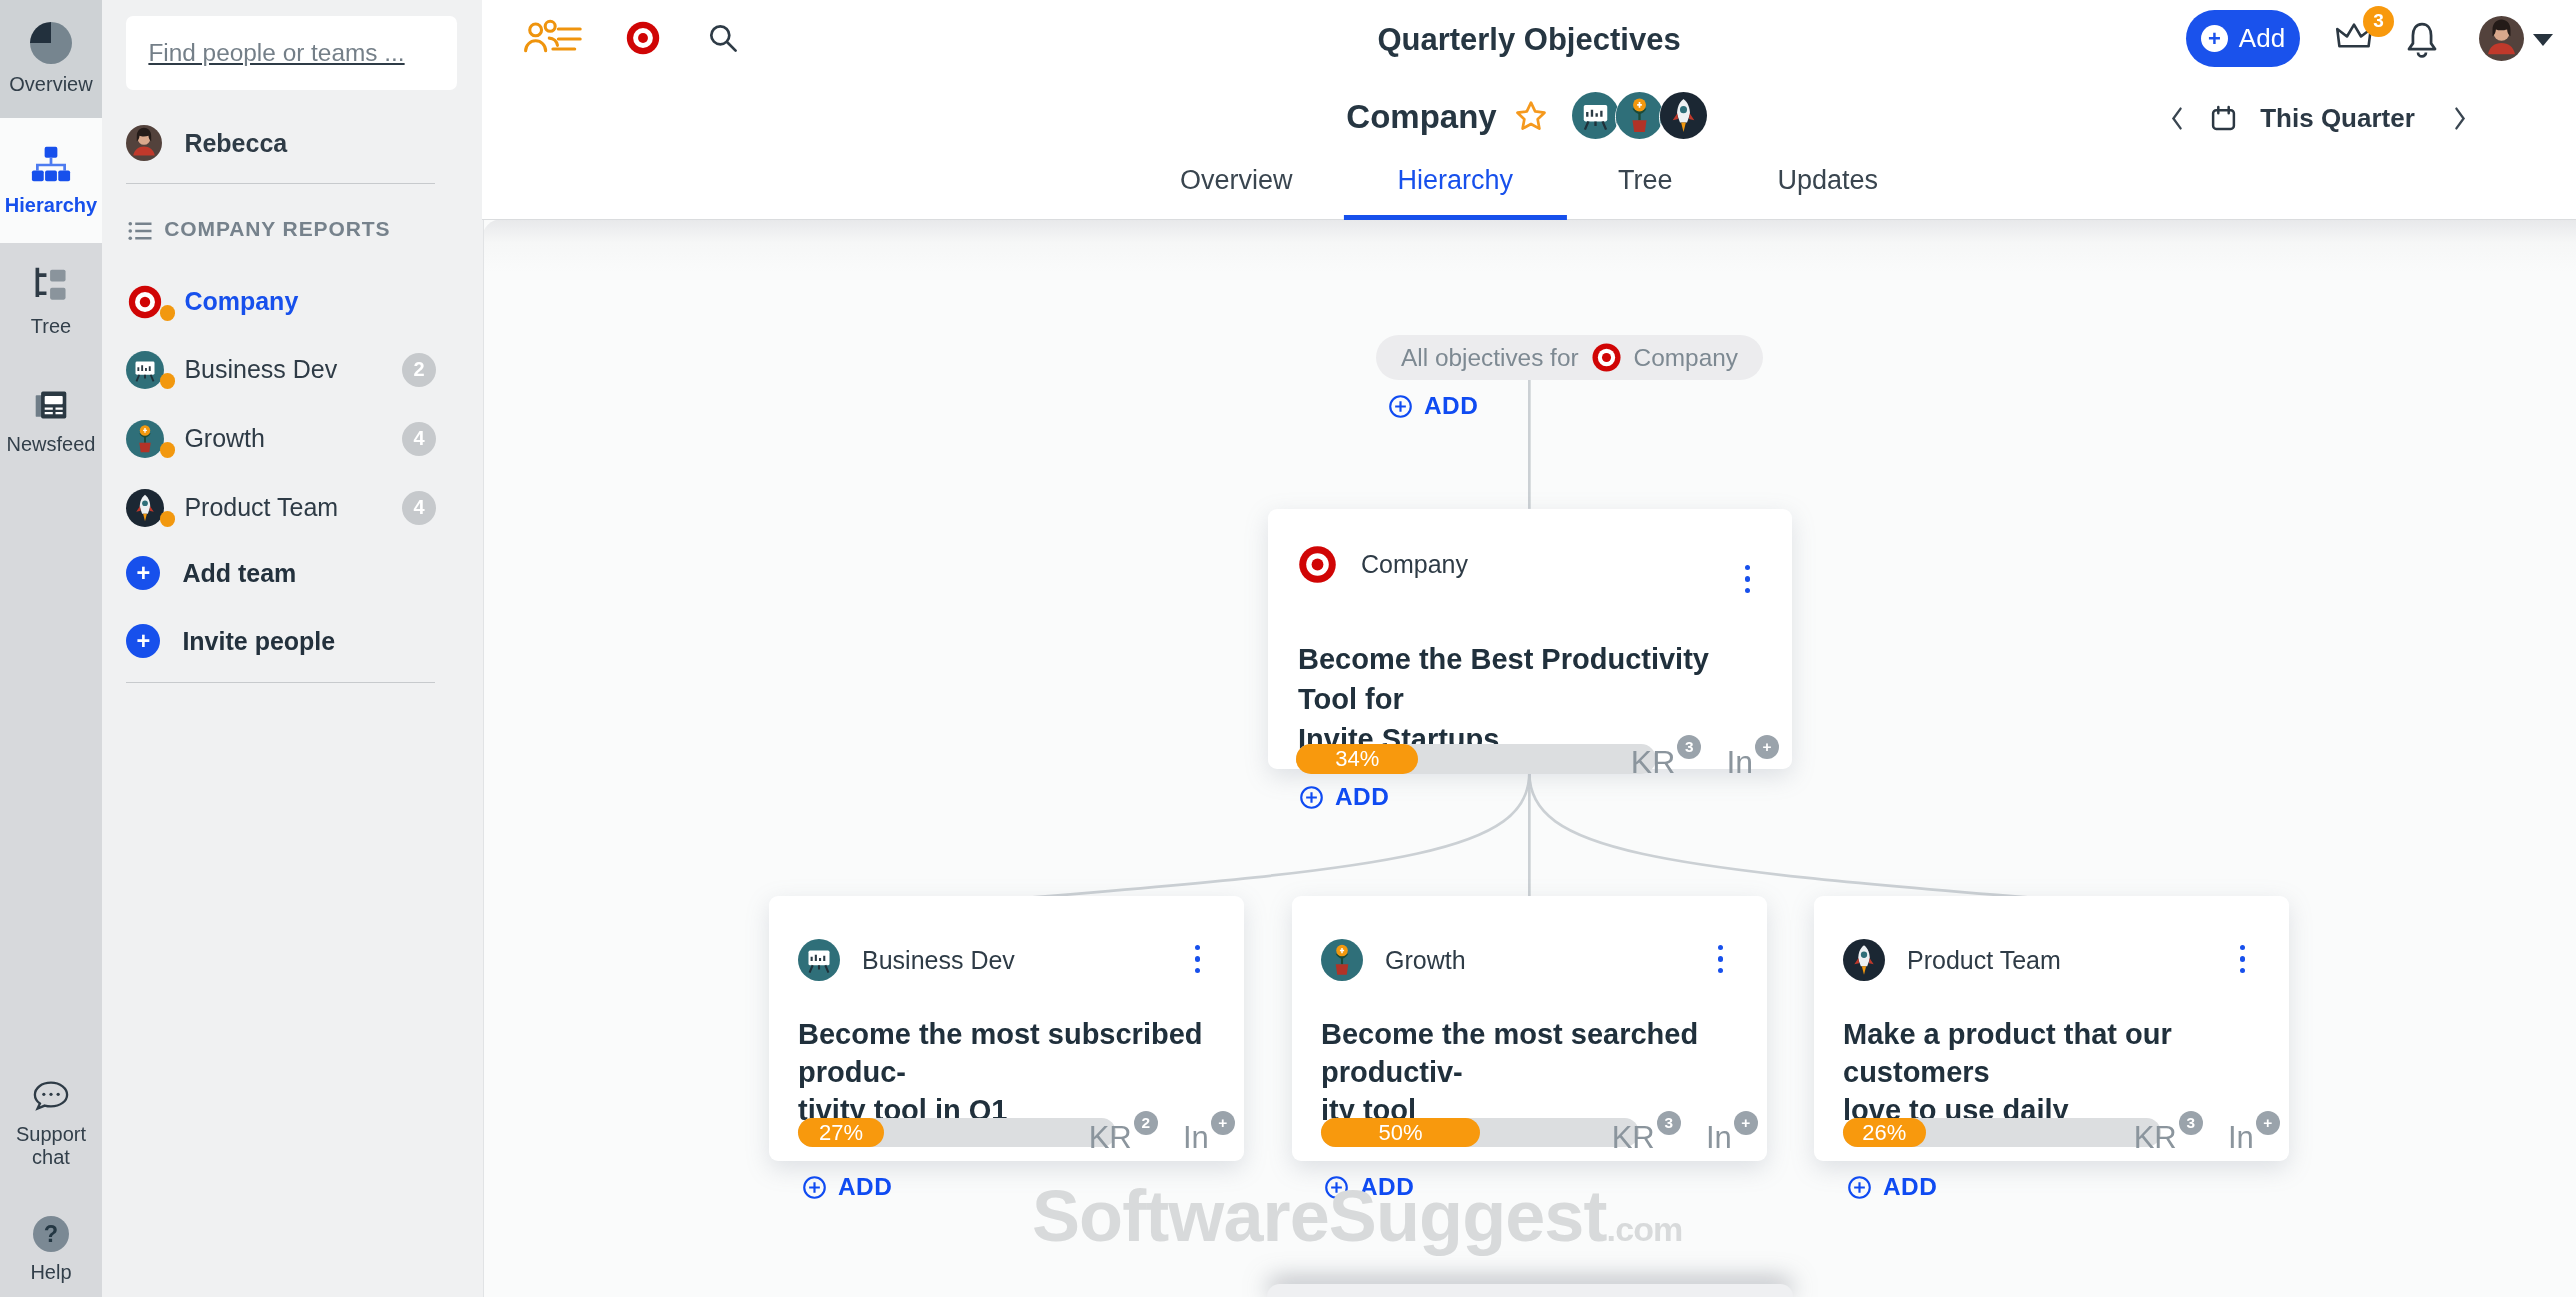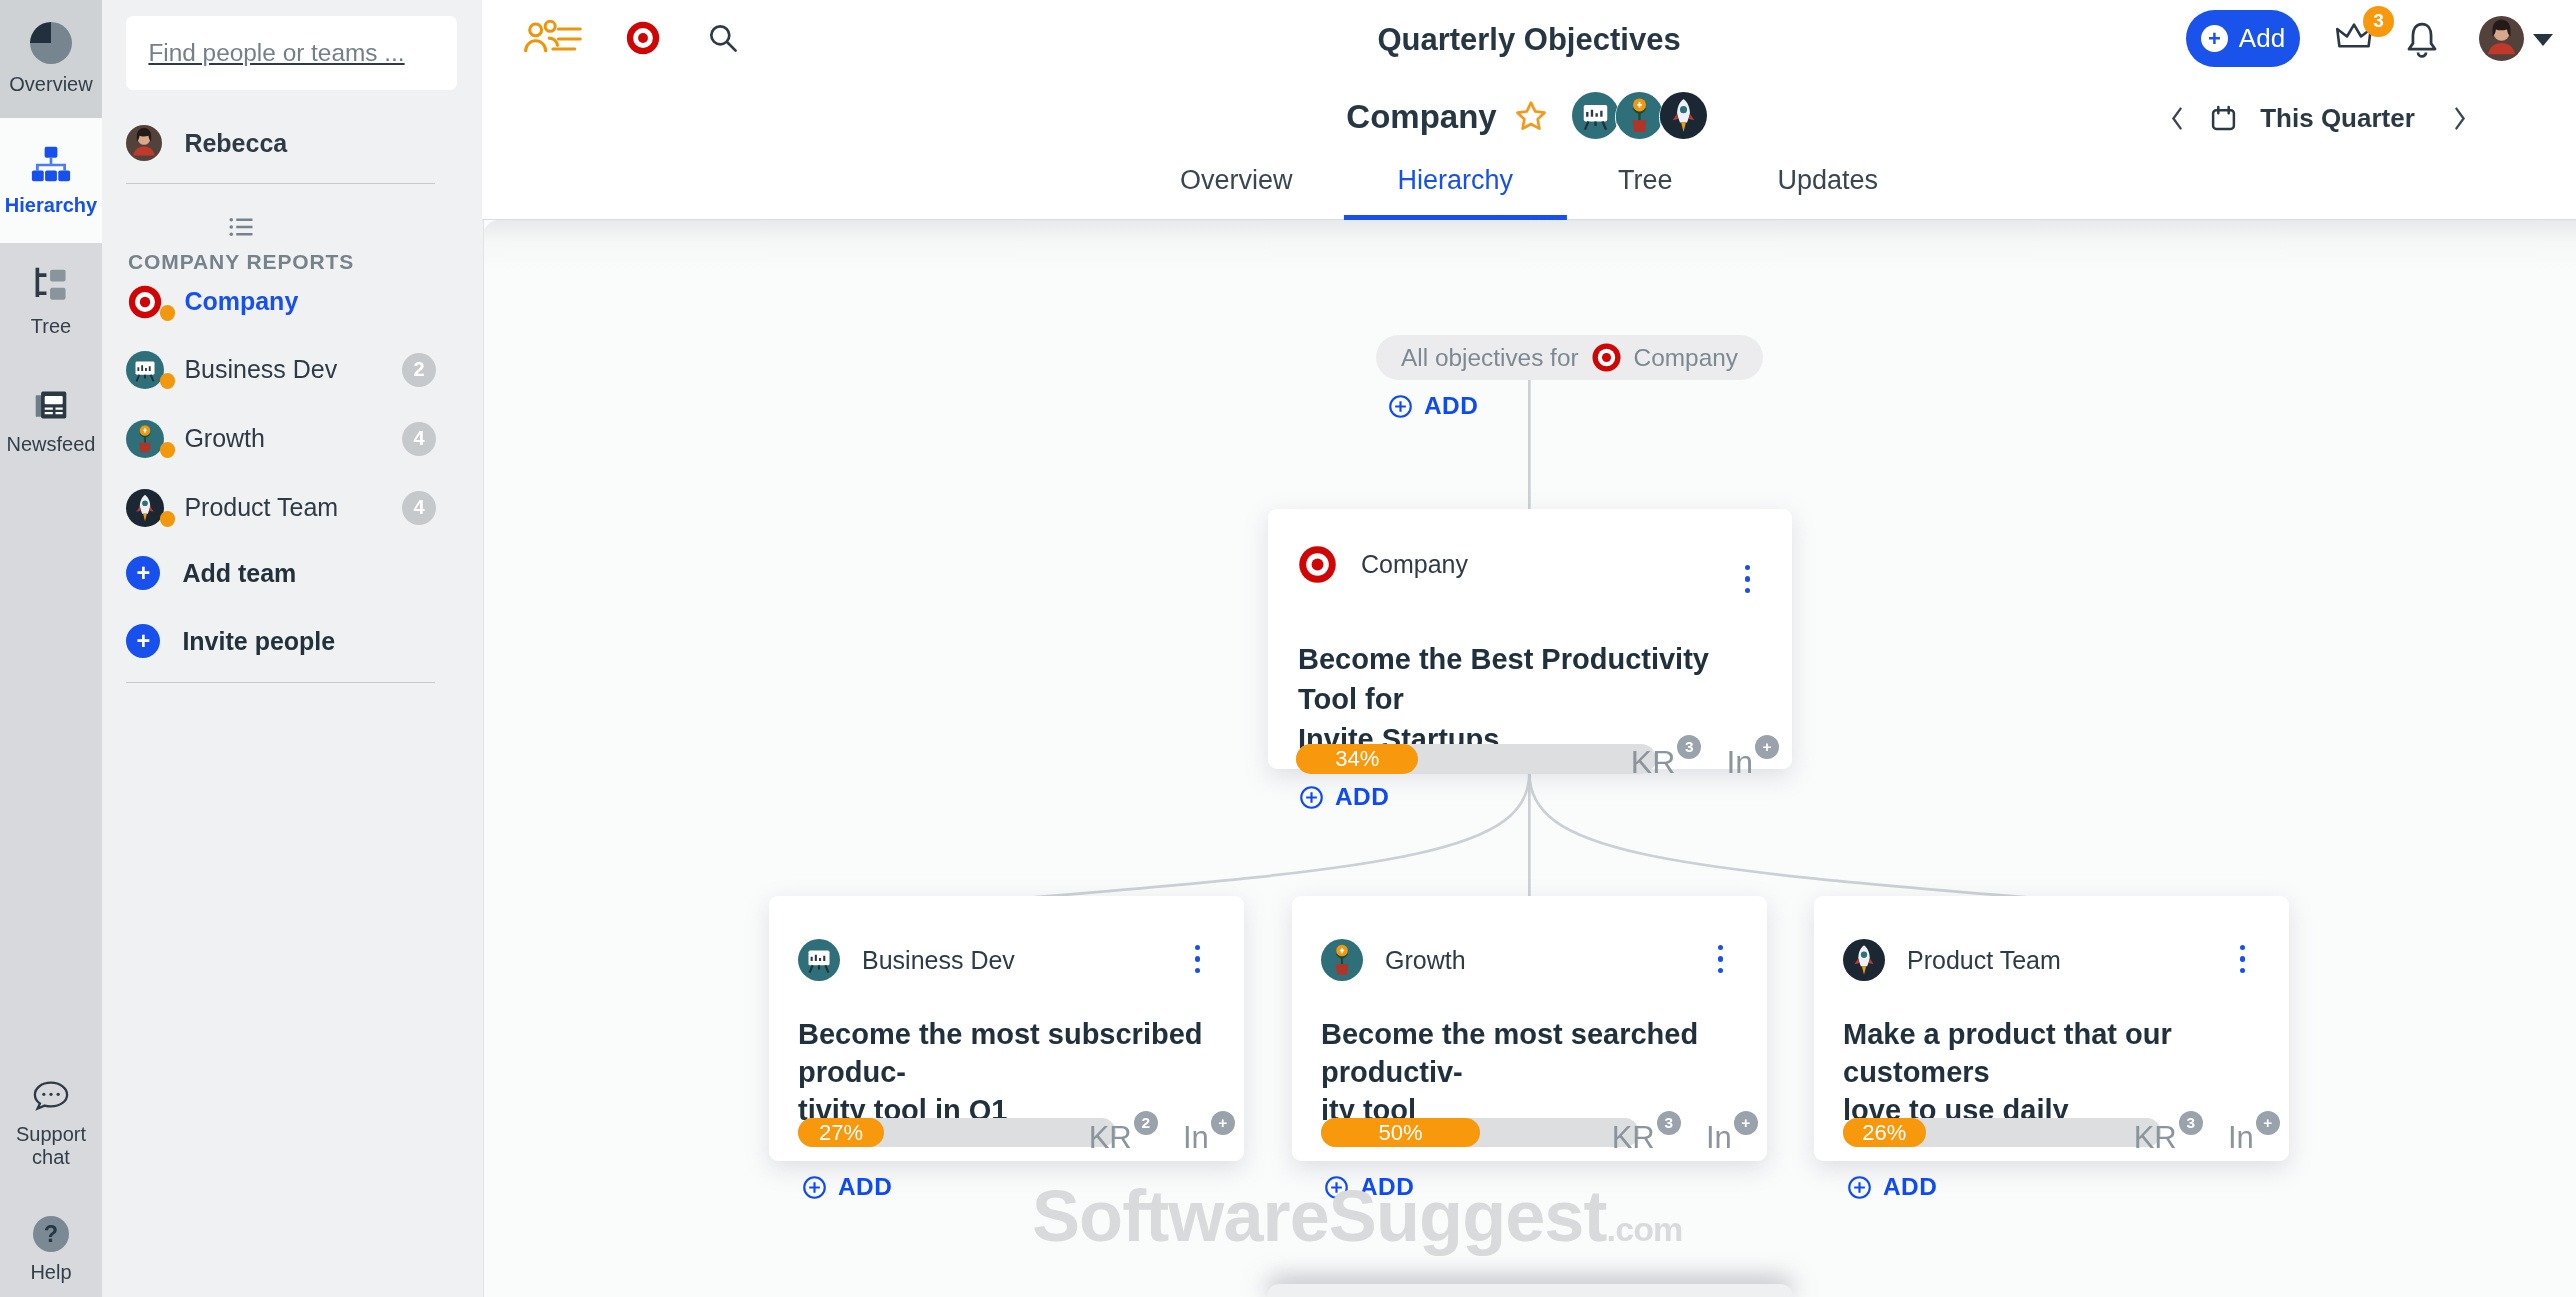--- a/index.html
+++ b/index.html
@@ -53,22 +53,22 @@
   
   .sidebar{position:absolute;left:102px;top:0;width:381px;height:1298px;background:#f0f1f2;
            border-right:0.9px solid #e1e3e5;z-index:6;}
   .search{position:absolute;left:24.4px;top:16.3px;width:331px;height:74px;background:#fff;border:none;
           border-radius:7.2px;padding:0 22px;font-size:24.4px;color:#2e3b46;outline:none;box-sizing:border-box;
           font-family:"Liberation Sans",sans-serif;text-decoration:underline;}
   .search::placeholder{color:#747f88;}
   .user-row{position:absolute;left:24.4px;top:125px;display:flex;align-items:center;gap:22px;cursor:pointer;}
   .user-row .uname{font-size:25px;color:#2e3b46;font-weight:bold;}
   .divider{position:absolute;left:24.4px;width:309px;height:0.9px;background:#c7cacd;}
-  .sec-head{position:absolute;left:26px;top:217px;display:flex;align-items:center;gap:12.7px;
-            color:#76828c;font-weight:bold;font-size:21px;letter-spacing:0.9px;flex-direction:column;}
+  .sec-head{position:absolute;left:26px;top:217px;display:flex;align-items:flex-end;gap:12.7px;
+            color:#76828c;font-weight:bold;font-size:21px;letter-spacing:0.9px;}
   .team-row{position:absolute;left:0;width:381px;height:69px;display:flex;align-items:center;cursor:pointer;}
   .team-row .tico{position:relative;margin-left:24.4px;width:38px;height:38px;}
   .team-row .tname{margin-left:20px;font-size:25px;color:#2e3b46;}
   .team-row .tname.active{color:#1750ec;font-weight:bold;}
   .presence{position:absolute;right:-11px;bottom:0;width:15.4px;height:15.4px;border-radius:50%;background:#f2980f;}
   .count-badge{position:absolute;right:47px;width:34px;height:34px;border-radius:50%;background:#c6c9cc;
                color:#fff;font-size:20px;font-weight:bold;display:flex;align-items:center;justify-content:center;}
   .action-row{position:absolute;left:24.4px;display:flex;align-items:center;gap:22px;cursor:pointer;}
   .plus-circle{width:34px;height:34px;border-radius:50%;background:#1750ec;color:#fff;font-size:23.5px;
                display:flex;align-items:center;justify-content:center;font-weight:bold;}

